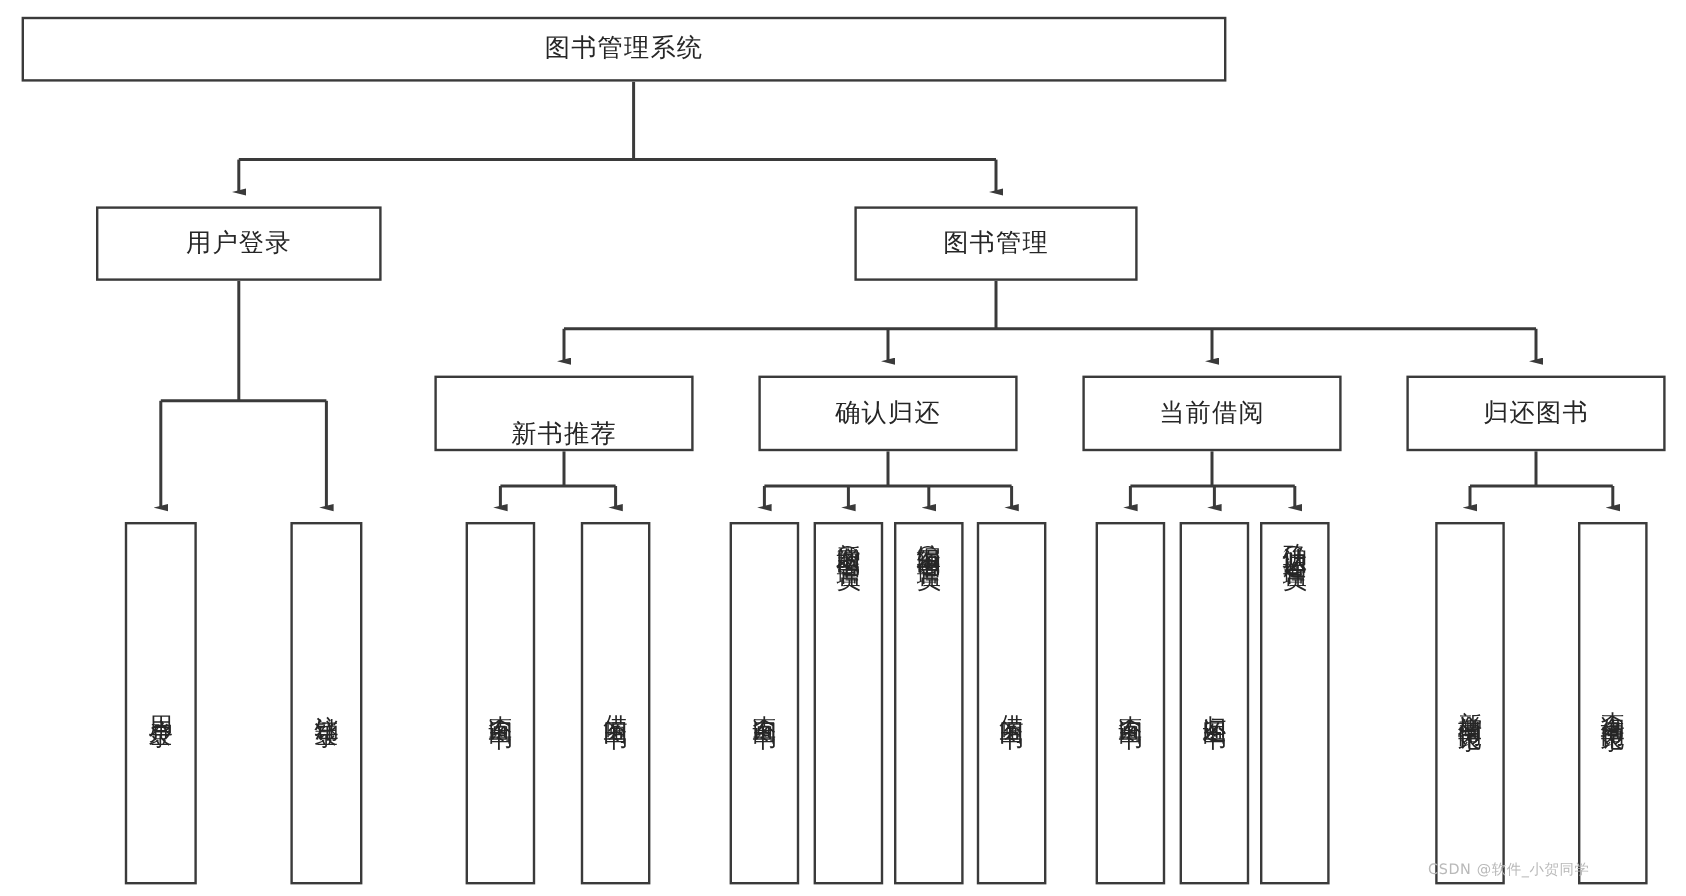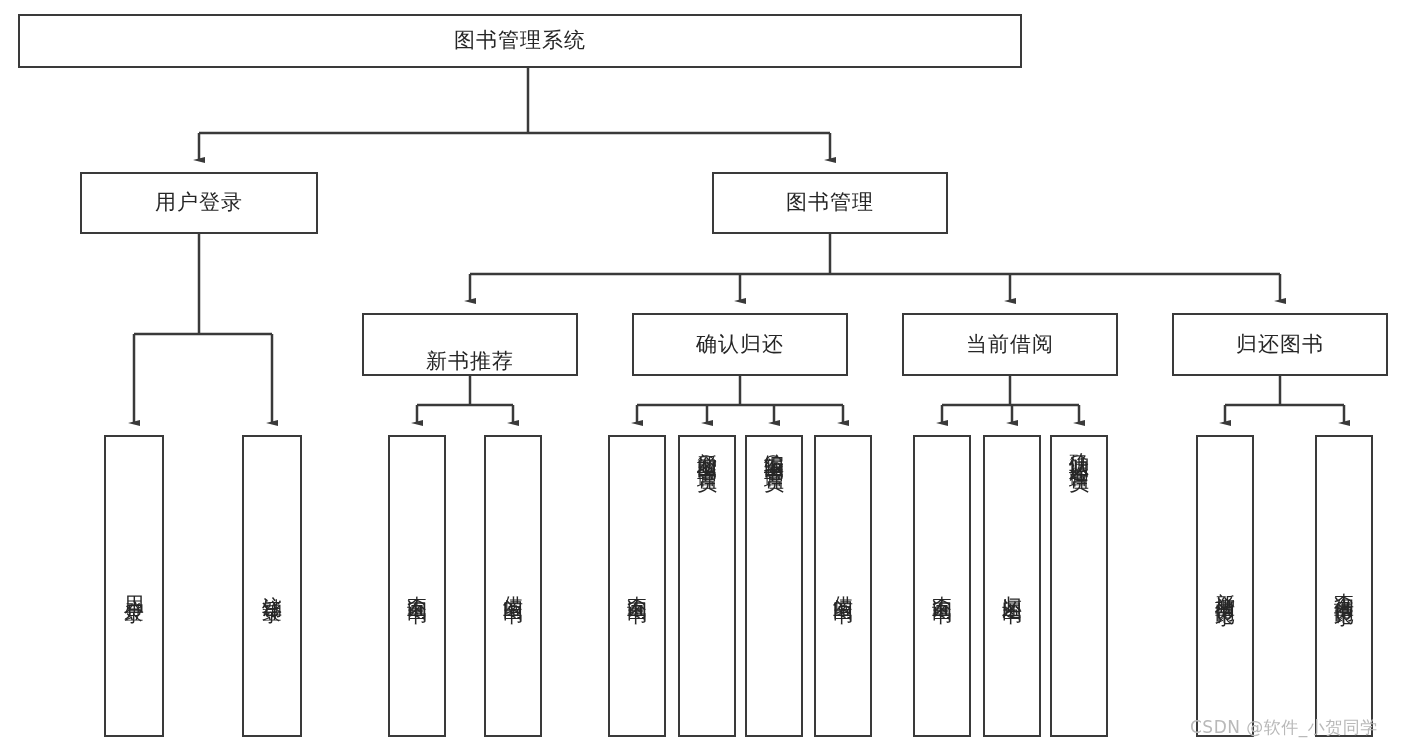--- a/index.html
+++ b/index.html
@@ -49,21 +49,21 @@
   .node.v .vtext {
     writing-mode: vertical-rl;
     text-orientation: upright;
     display: block;
     text-align: center;
     white-space: nowrap;
     letter-spacing: 3px;
   }
   .watermark {
     position: absolute;
-    font-size: 17px;
+    font-size: 12px;
     color: #b9b9b9;
     white-space: nowrap;
     letter-spacing: 0.5px;
   }
 </style>
 </head>
 <body>
 
 <div id="canvas">
 

